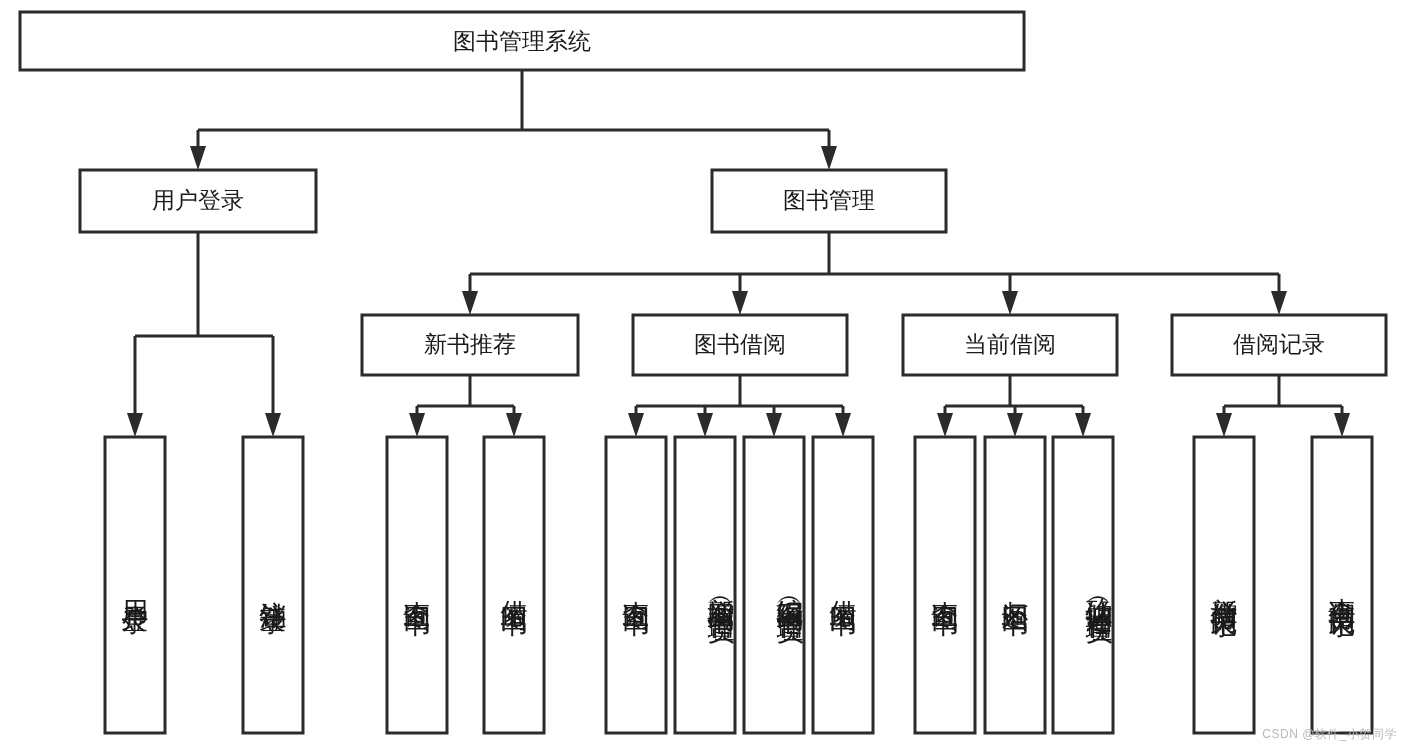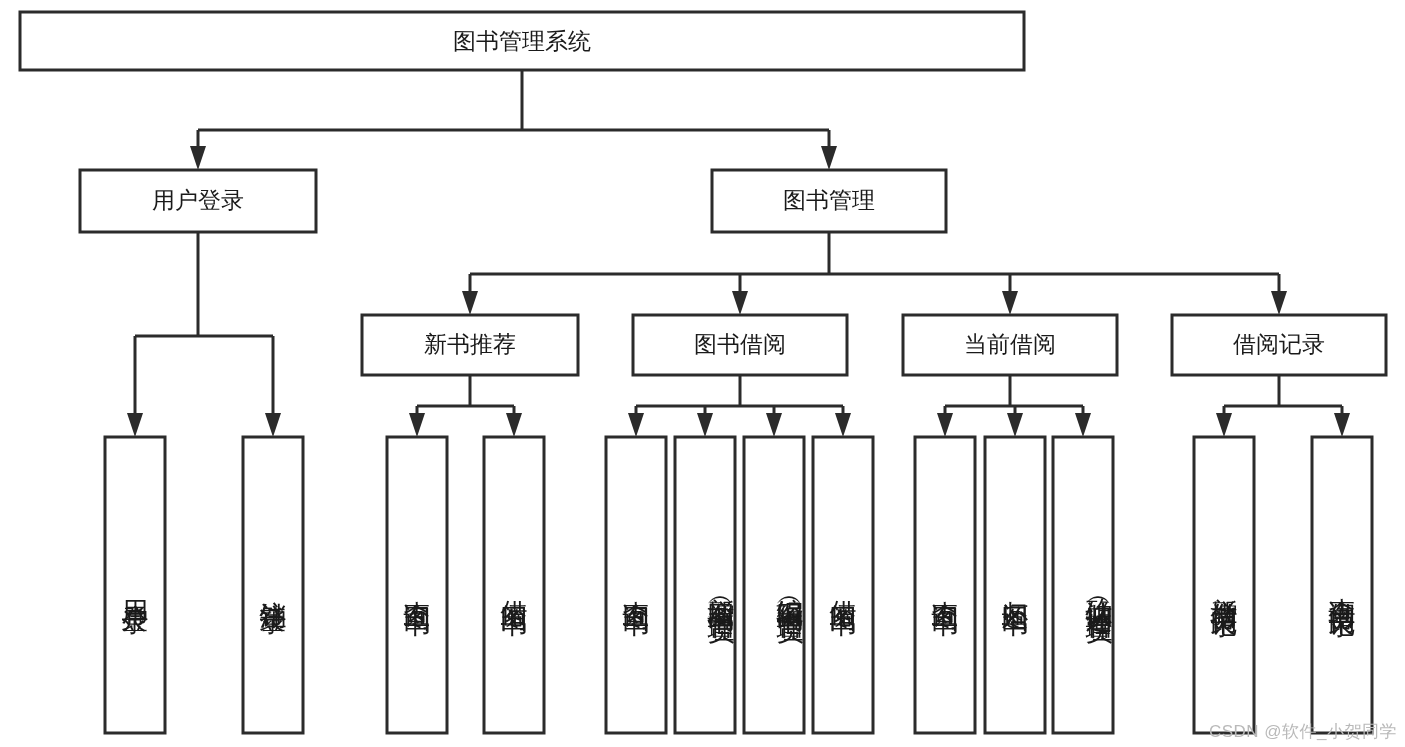--- a/index.html
+++ b/index.html
@@ -60,21 +60,21 @@
     justify-content: center;
     letter-spacing: 3px;
     white-space: nowrap;
     pointer-events: none;
   }
   .watermark {
     position: absolute;
     right: 8px;
     bottom: 4px;
     font-family: "Liberation Sans", sans-serif;
-    font-size: 17px;
+    font-size: 12px;
     color: #b9b9b9;
     white-space: nowrap;
     letter-spacing: 0.5px;
   }
 </style>
 </head>
 <body>
 
 <div id="diagram-root">
 

